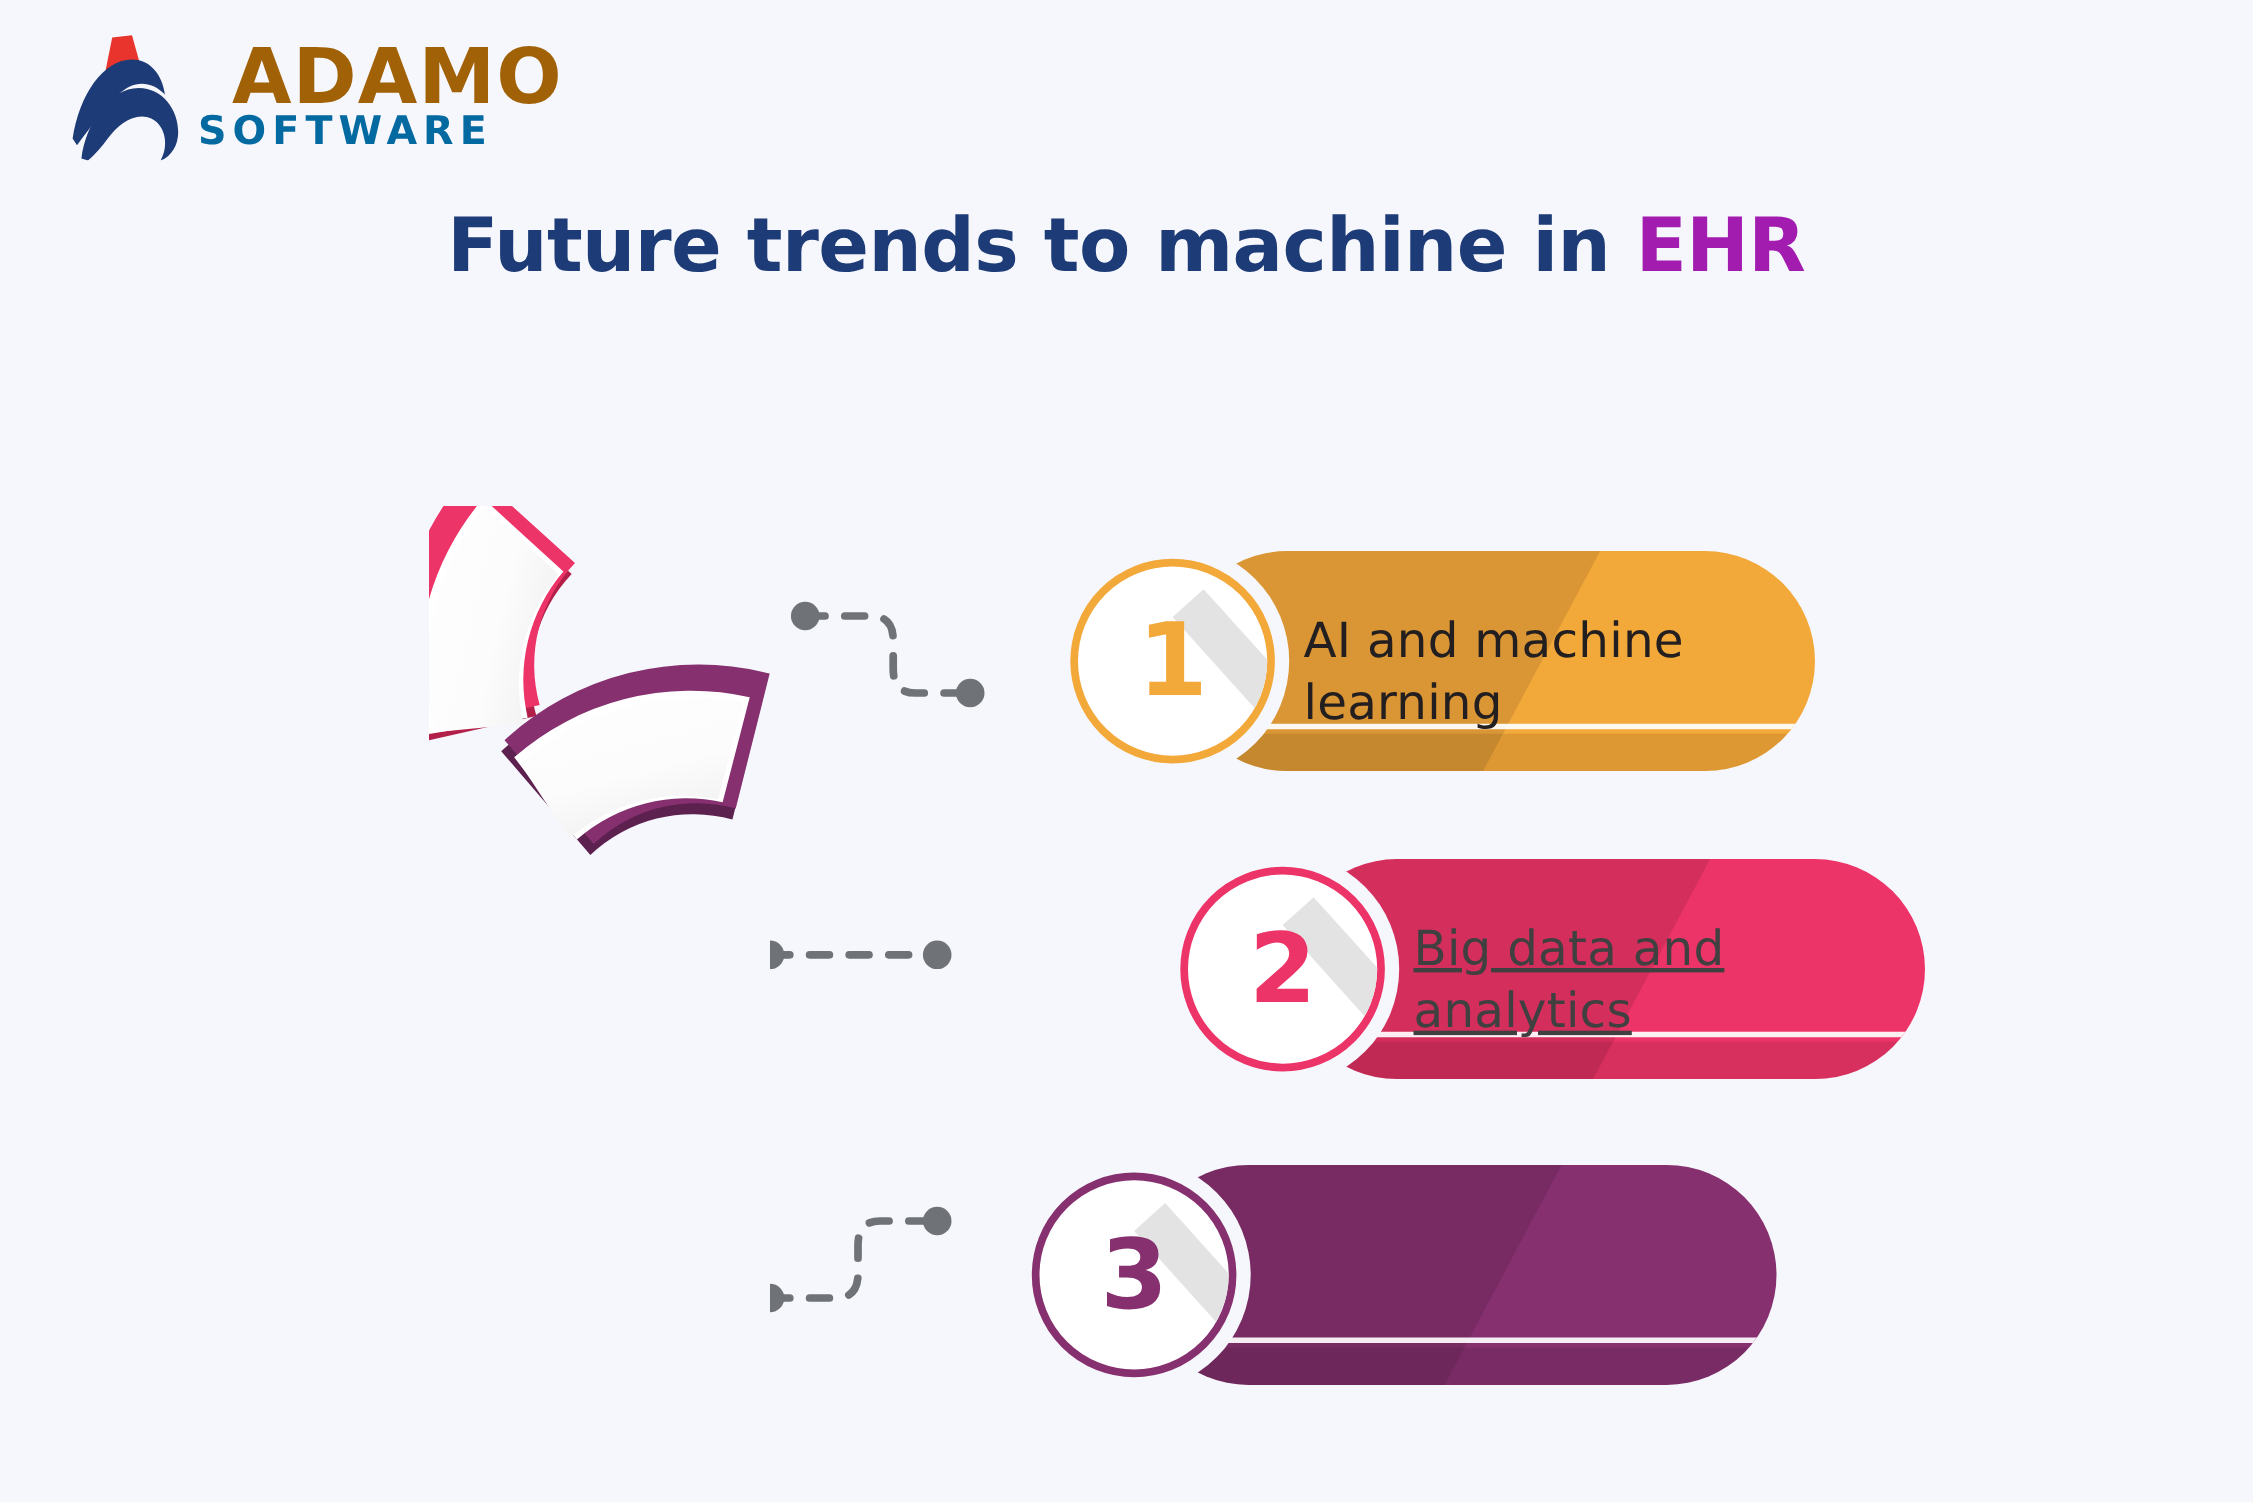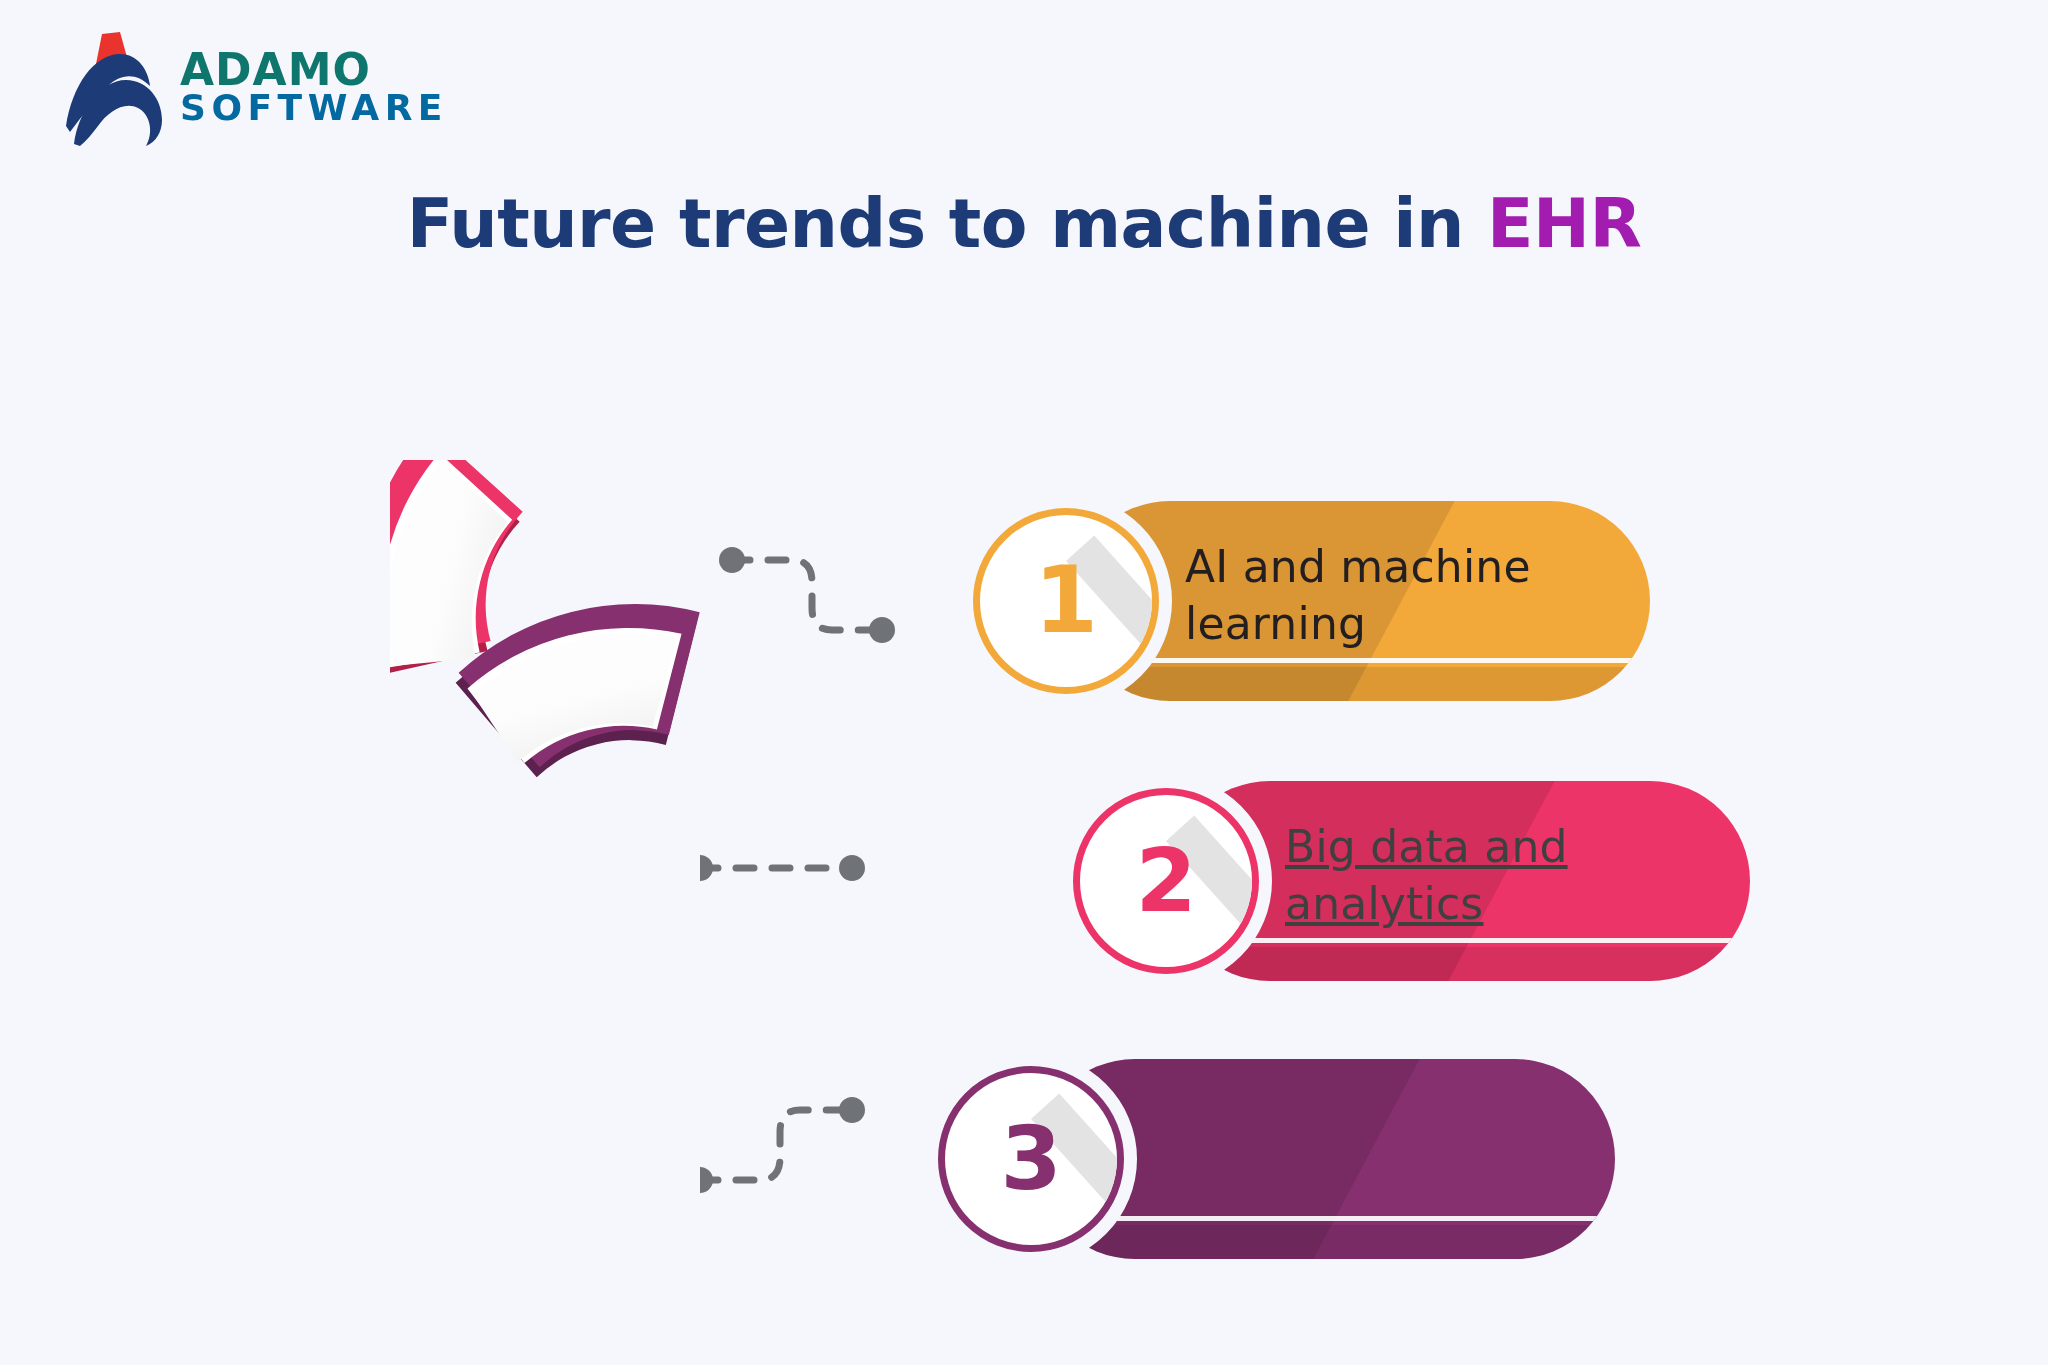--- a/index.html
+++ b/index.html
@@ -25,25 +25,26 @@
     gap: 14px;
   }
   .logo-mark { width: 108px; height: 118px; display: block; }
   .logo-words {
     display: flex;
     flex-direction: column;
     justify-content: center;
     line-height: 0.92;
   }
   .logo-adamo {
-    font-size: 44px;
+    font-size: 70px;
     font-weight: 700;
     letter-spacing: 1px;
-    color: #0f766e;
-    font-family: "DejaVu Sans", sans-serif;
+    color: #a16207;
+    font-family: "DejaVu Sans", sans-serif;
+    margin-left: 31px;
   }
   .logo-software {
     font-size: 36px;
     font-weight: 700;
     letter-spacing: 5.5px;
     color: #0369a1;
     font-family: "DejaVu Sans", sans-serif;
   }
 
   
@@ -128,21 +129,21 @@
   }
   .pill .lowerband {
     position: absolute;
     left: 0; right: 0; bottom: 0;
     height: 34px;
     background: rgba(0,0,0,0.09);
   }
   .card-label {
     position: absolute;
     left: 225px;
-    top: 0;
+    top: 16px;
     width: 420px;
     height: 200px;
     display: flex;
     align-items: center;
     font-size: 44px;
     line-height: 1.30;
     font-family: "DejaVu Sans", sans-serif;
     font-weight: 400;
     letter-spacing: 0.2px;
     z-index: 4;

